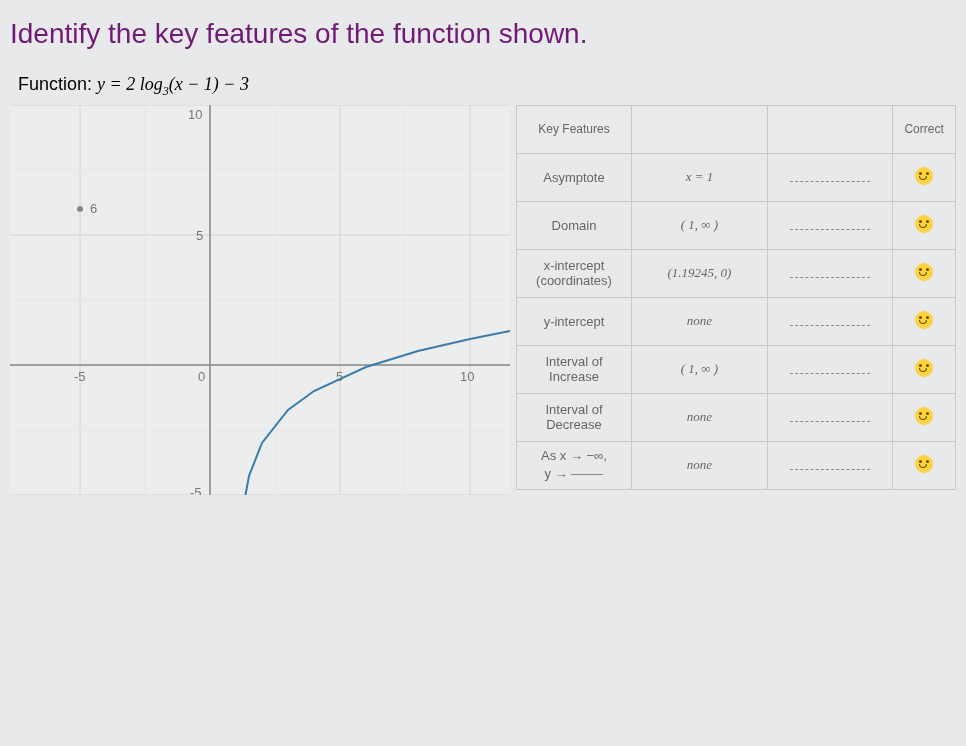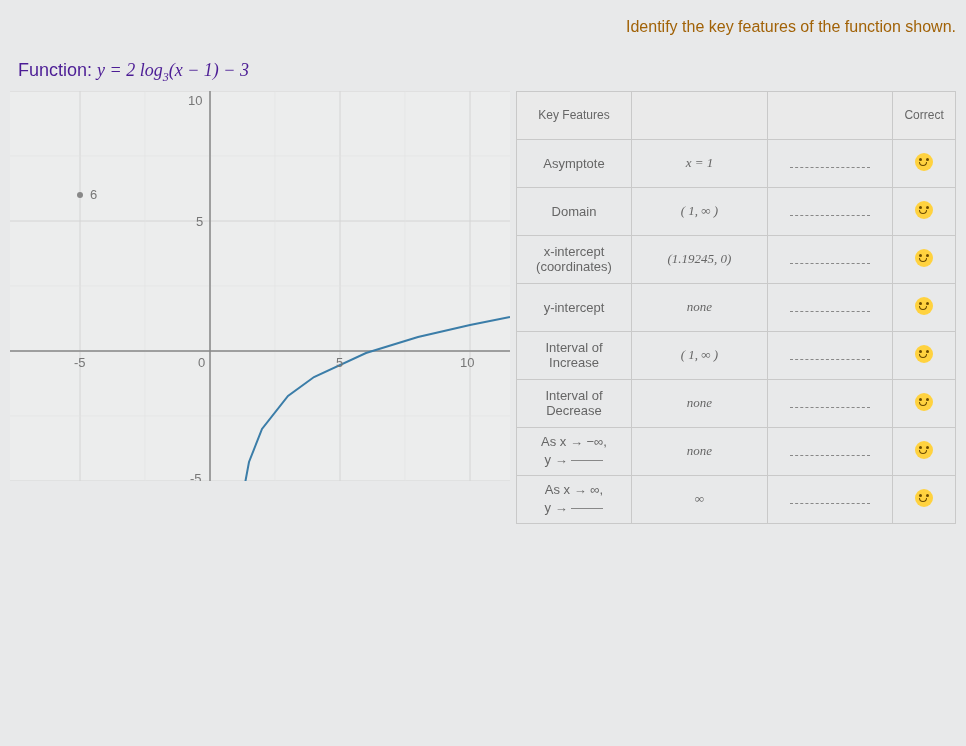--- a/index.html
+++ b/index.html
@@ -9,29 +9,29 @@
     width: 966px;
     height: 746px;
     overflow: hidden;
     color: #555;
     position: relative;
   }
   .page {
     padding: 18px 10px 10px 10px;
   }
   .title {
-    text-align: right;
-    font-size: 16px;
-    color: #a16207;
+    text-align: left;
+    font-size: 28px;
+    color: #701a75;
     margin-bottom: 24px;
     font-weight: normal;
   }
   .function-line {
     font-size: 18px;
-    color: #4c1d95;
+    color: #000000;
     margin-left: 8px;
     margin-bottom: 6px;
   }
   .function-line .sub { font-size: 12px; vertical-align: sub; }
   .layout {
     display: flex;
     gap: 6px;
   }
   
   .graph-wrap {
@@ -248,26 +248,17 @@
         <tr>
           <td class="endbeh">
             <span>As x → −∞,</span><br>
             <span>y →</span> <span class="inline-line"></span>
           </td>
           <td class="italic">none</td>
           <td><span class="blank-line"></span></td>
           <td><span class="smiley"><span class="mouth"></span></span></td>
         </tr>
 
-        <tr>
-          <td class="endbeh">
-            <span>As x → ∞,</span><br>
-            <span>y →</span> <span class="inline-line"></span>
-          </td>
-          <td class="italic">∞</td>
-          <td><span class="blank-line"></span></td>
-          <td><span class="smiley"><span class="mouth"></span></span></td>
-        </tr>
       </tbody>
         </table>
     </div>
   </div>
 </div>
 
 </body></html>

